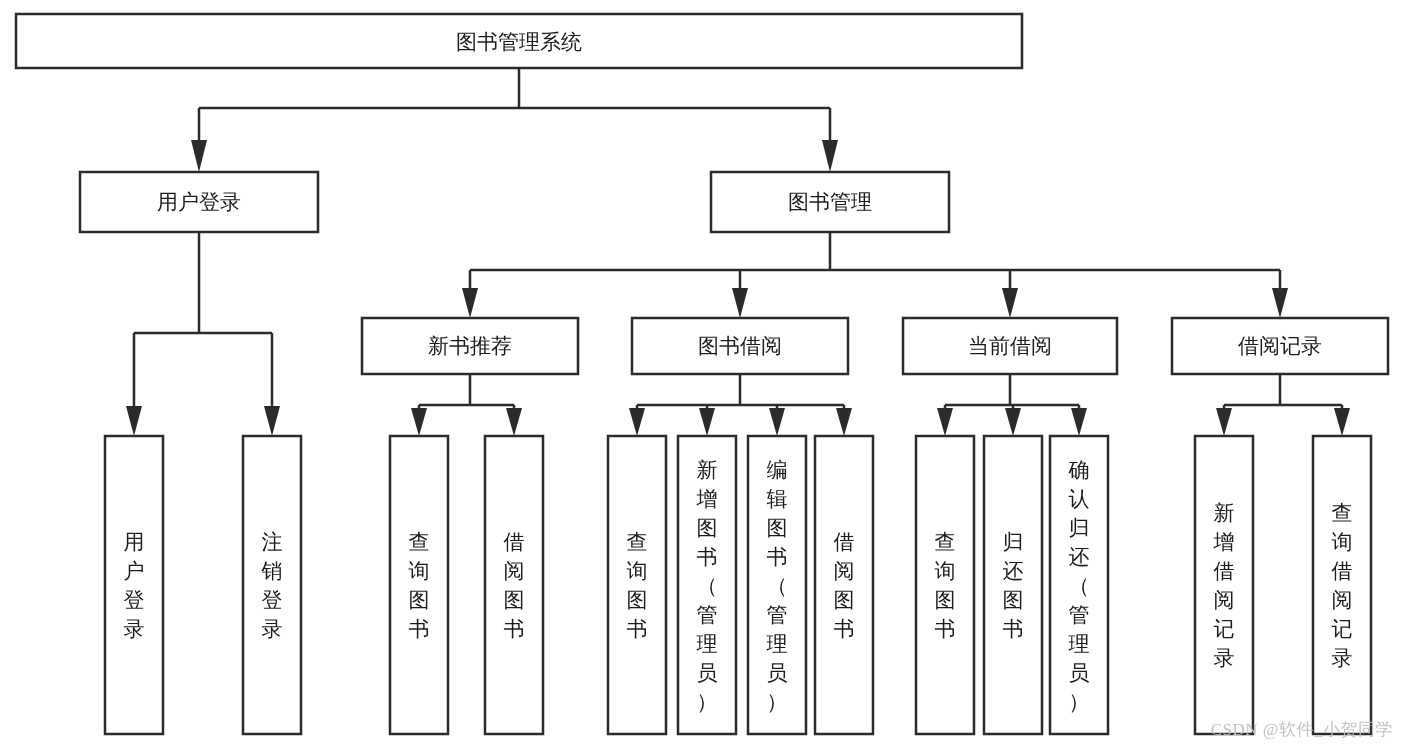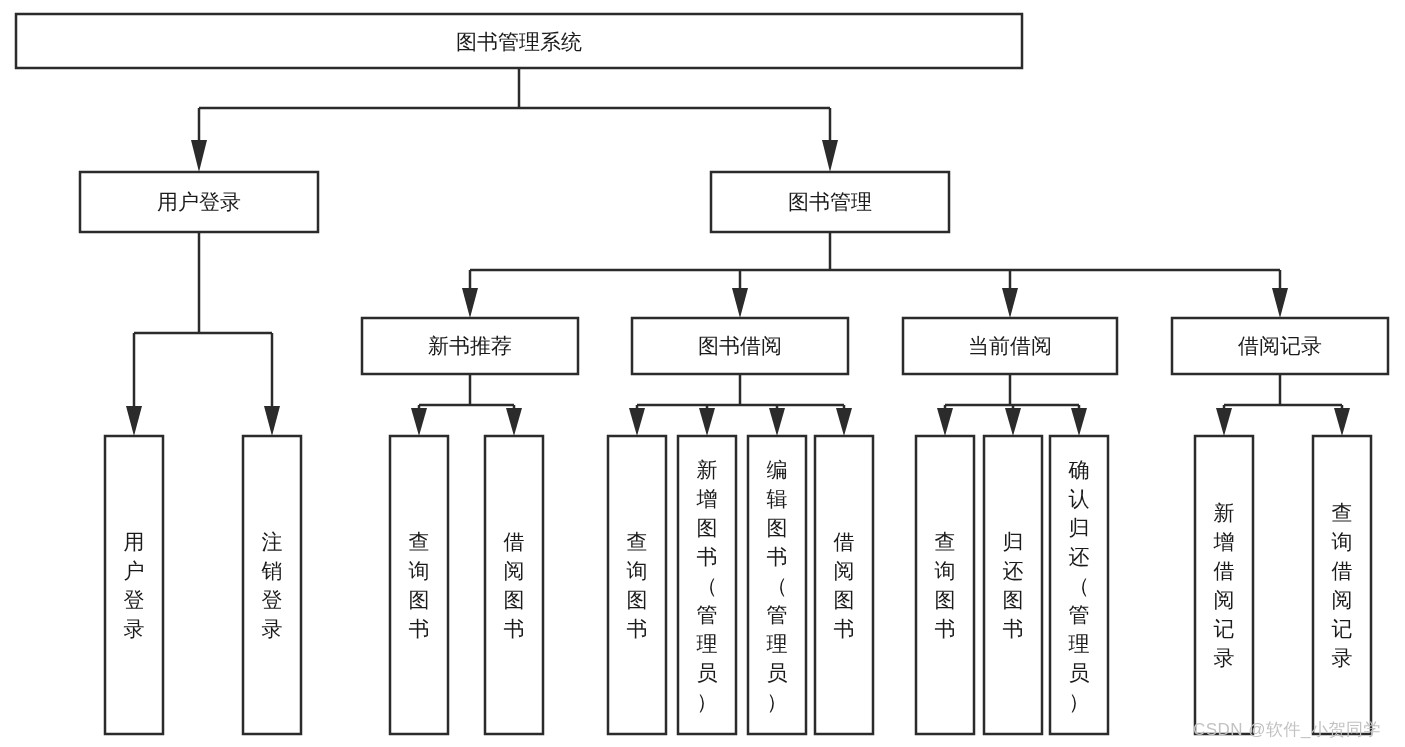--- a/index.html
+++ b/index.html
@@ -49,23 +49,23 @@
     dominant-baseline: middle;
   }
   .node-label-v {
     font-family: "Liberation Sans", "DejaVu Sans", sans-serif;
     font-size: 21px;
     fill: #1b1b1b;
     text-anchor: middle;
   }
   .watermark {
     position: absolute;
-    right: 24px;
+    right: 12px;
     bottom: 6px;
-    font-family: Liberation Sans, sans-serif;
+    font-family: Liberation Serif, serif;
     font-size: 17px;
     color: #c2c2c2;
     white-space: nowrap;
     letter-spacing: 0.5px;
   }
 </style>
 </head>
 <body>
 
 <div id="diagram-root">

